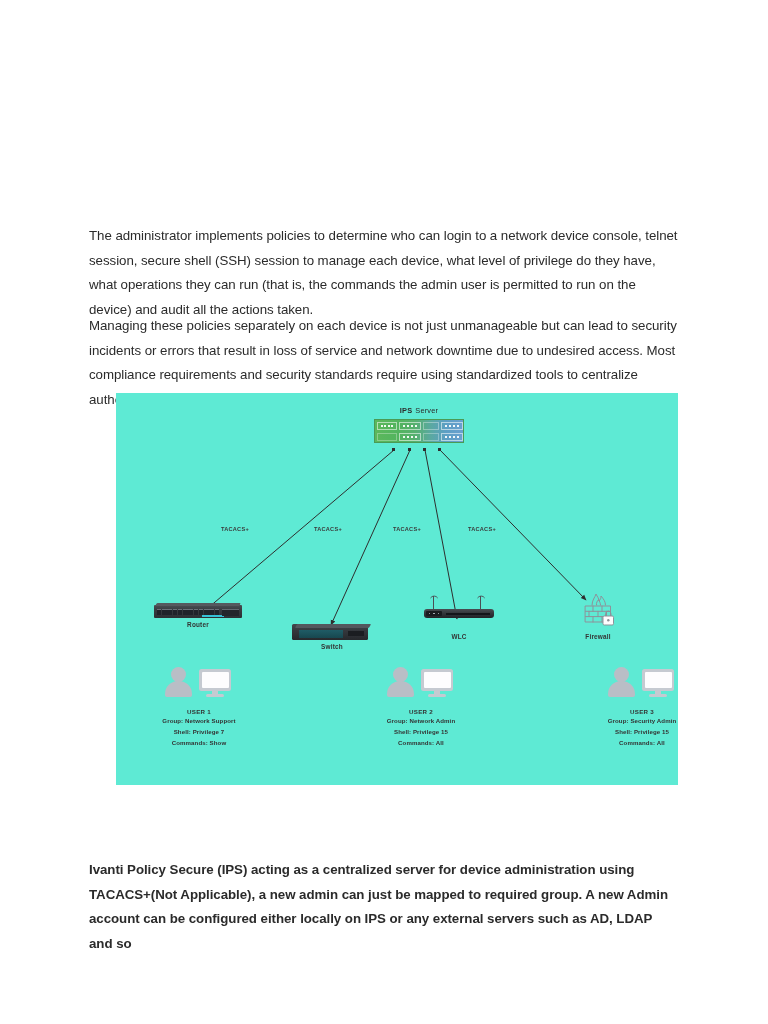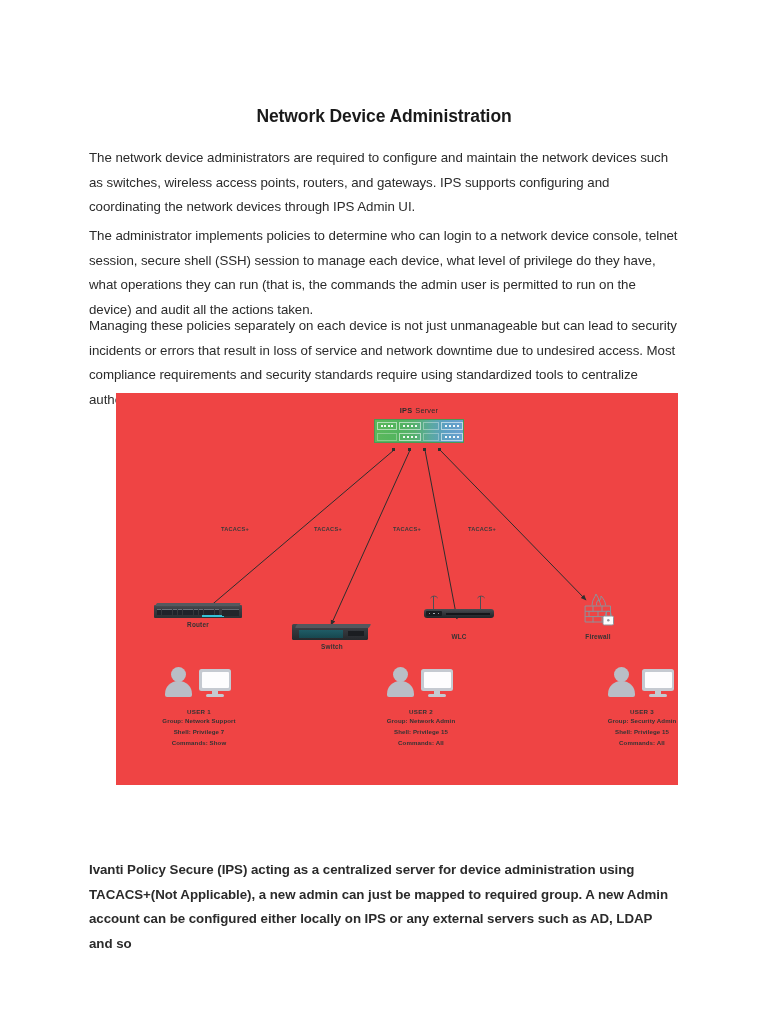--- a/index.html
+++ b/index.html
@@ -47,21 +47,21 @@
   #para-3 { top: 301px; }
   #para-4 { top: 845px; font-weight: bold; }
 
   
   .diagram {
     position: absolute;
     left: 116px;
     top: 393px;
     width: 562px;
     height: 392px;
-    background: #ef4444;
+    background: #5eead4;
   }
   .dg-label {
     position: absolute;
     font-size: 5.6px;
     font-weight: bold;
     color: #3a3a3a;
     text-align: center;
     white-space: nowrap;
     letter-spacing: 0.25px;
   }
@@ -254,23 +254,21 @@
     color: #333;
     line-height: 11.2px;
     letter-spacing: 0.1px;
   }
 </style>
 </head>
 <body>
 
 <div class="page">
 
-  <h1 class="doc-title">Network Device Administration</h1>
-
-  <p class="para" id="para-1">The network device administrators are required to configure and maintain the network devices such as switches, wireless access points, routers, and gateways. IPS supports configuring and coordinating the network devices through IPS Admin UI.</p>
+
   <p class="para" id="para-2">The administrator implements policies to determine who can login to a network device console, telnet session, secure shell (SSH) session to manage each device, what level of privilege do they have, what operations they can run (that is, the commands the admin user is permitted to run on the device) and audit all the actions taken.</p>
   <p class="para" id="para-3">Managing these policies separately on each device is not just unmanageable but can lead to security incidents or errors that result in loss of service and network downtime due to undesired access. Most compliance requirements and security standards require using standardized tools to centralize authentication for administrative management</p>
 
   <div class="diagram">
 
     <svg class="diag-svg" viewBox="0 0 562 392">
       <defs>
         <marker id="ah" markerWidth="6" markerHeight="6" refX="5" refY="3" orient="auto">
           <path d="M0,0.6 L5.6,3 L0,5.4 z" fill="#2e2e2e"></path>
         </marker>

